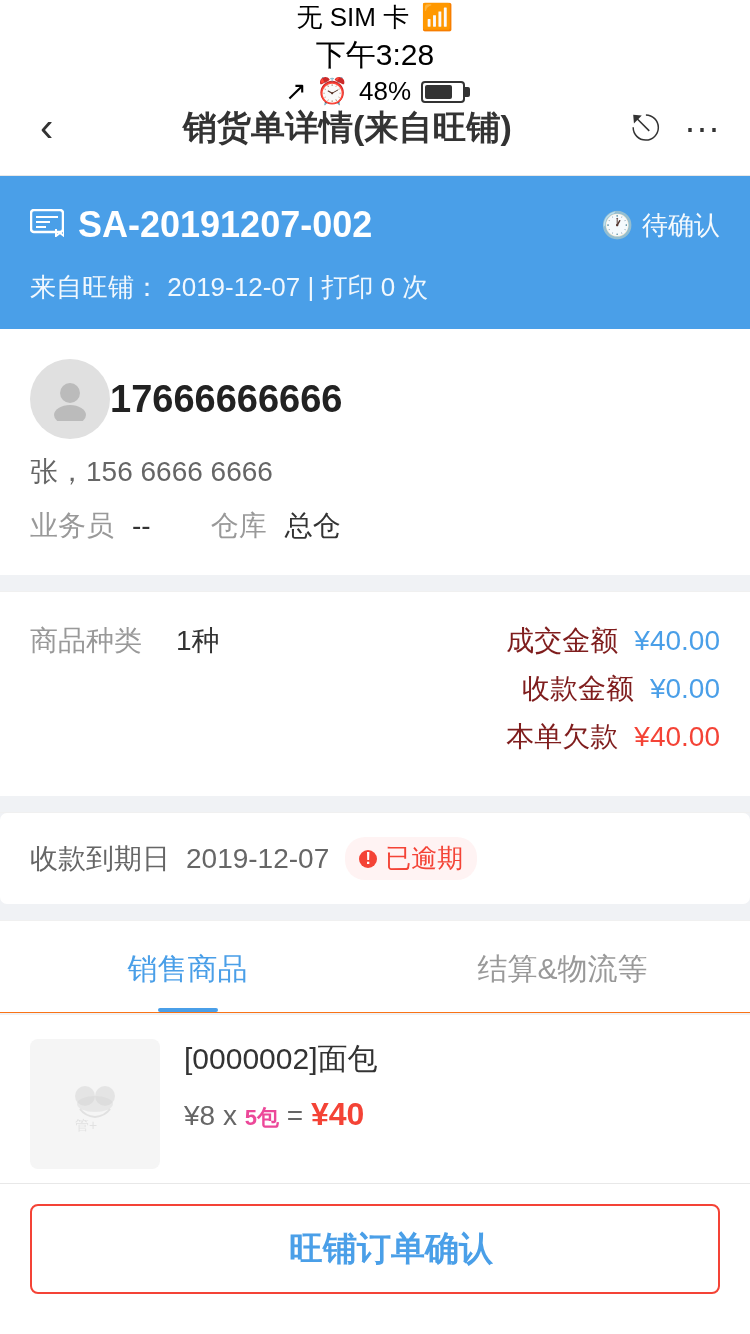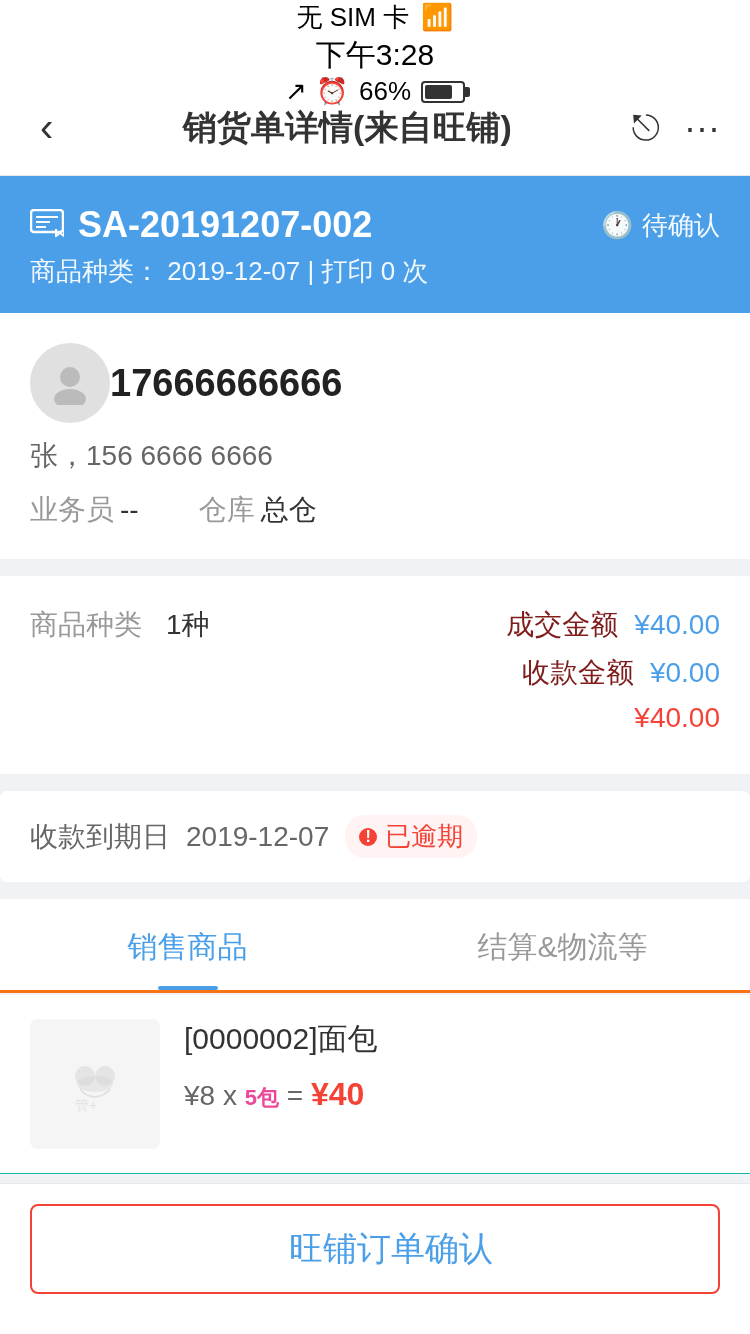--- a/index.html
+++ b/index.html
@@ -96,21 +96,21 @@
     
     .order-header-card {
       background: #4a9fe8;
       padding: 28px 30px 24px;
       margin-bottom: 0;
     }
     .order-id-row {
       display: flex;
       align-items: center;
       justify-content: space-between;
-      margin-bottom: 8px;
+      margin-bottom: 24px;
     }
     .order-id {
       display: flex;
       align-items: center;
       gap: 14px;
       font-size: 36px;
       font-weight: 700;
       color: #fff;
     }
     .order-status {
@@ -159,21 +159,21 @@
       color: #666;
       margin-bottom: 16px;
     }
     .customer-meta {
       display: flex;
       align-items: center;
       gap: 60px;
       font-size: 28px;
       color: #666;
     }
-    .meta-item { display: flex; align-items: center; gap: 6px; }
+    .meta-item { display: flex; align-items: center; gap: 18px; }
     .meta-label { color: #999; }
     .meta-value { color: #333; }
     .divider {
       height: 1px;
       background: #f0f0f0;
       margin: 0 0 0 0;
     }
 
     
     .summary-section {
@@ -181,21 +181,21 @@
       padding: 30px;
       margin-bottom: 16px;
       display: flex;
       align-items: flex-start;
       justify-content: space-between;
     }
     .summary-left {}
     .summary-row {
       display: flex;
       align-items: flex-start;
-      gap: 24px;
+      gap: 34px;
       font-size: 28px;
       margin-bottom: 6px;
     }
     .summary-label { color: #999; }
     .summary-value { color: #333; }
     .summary-right {}
     .amount-row {
       display: flex;
       align-items: center;
       justify-content: flex-end;
@@ -242,21 +242,21 @@
       font-weight: 700;
     }
 
     
     .tabs-section {
       background: #fff;
       margin-bottom: 2px;
     }
     .tabs-row {
       display: flex;
-      border-bottom: 3px solid #f97316;
+      border-bottom: 1px solid #f97316;
     }
     .tab-item {
       flex: 1;
       text-align: center;
       padding: 28px 0 22px;
       font-size: 30px;
       color: #999;
       cursor: pointer;
       position: relative;
     }
@@ -333,41 +333,41 @@
       border-top: 1px solid #e8e8e8;
     }
     .confirm-btn {
       width: 100%;
       height: 90px;
       border: 2px solid #f44336;
       border-radius: 8px;
       background: #fff;
       color: #4a9fe8;
       font-size: 34px;
-      font-weight: 400;
+      font-weight: 700;
       cursor: pointer;
       display: flex;
       align-items: center;
       justify-content: center;
       padding-left: 32px;
     }
   </style>
 </head>
 <body>
 
 <div class="status-bar">
   <div class="status-bar-left">
     <span>无 SIM 卡</span>
     <span>📶</span>
   </div>
   <div class="status-bar-center">下午3:28</div>
   <div class="status-bar-right">
     <span>↗</span>
     <span>⏰</span>
-    <span>66%</span>
+    <span>48%</span>
     <span class="battery-bar">
       <span class="battery-fill"></span>
     </span>
   </div>
 </div>
 
 <div class="nav-bar">
   <span class="nav-back">‹</span>
   <span class="nav-title">销货单详情(来自旺铺)</span>
   <div class="nav-actions">
@@ -389,21 +389,21 @@
         </svg>
       </span>
       <span>SA-20191207-002</span>
     </div>
     <div class="order-status">
       <span>🕐</span>
       <span>待确认</span>
     </div>
   </div>
   <div class="order-date-row">
-    <span>商品种类：</span>
+    <span>来自旺铺：</span>
     <span>2019-12-07</span>
     <span> | </span>
     <span>打印 0 次</span>
   </div>
 </div>
 
 <div class="customer-section">
   <div class="customer-row">
     <div class="avatar">
       <svg width="44" height="44" viewBox="0 0 44 44" fill="none">
@@ -438,20 +438,21 @@
   <div class="summary-right">
     <div class="amount-row">
       <span class="amount-label">成交金额</span>
       <span class="amount-blue">¥40.00</span>
     </div>
     <div class="amount-row">
       <span class="amount-label">收款金额</span>
       <span class="amount-blue">¥0.00</span>
     </div>
     <div class="amount-row">
+      <span class="amount-label">本单欠款</span>
       <span class="amount-red">¥40.00</span>
     </div>
   </div>
 </div>
 
 <div class="divider"></div>
 
 <div class="due-section">
   <span>收款到期日</span>
   <span>2019-12-07</span>

